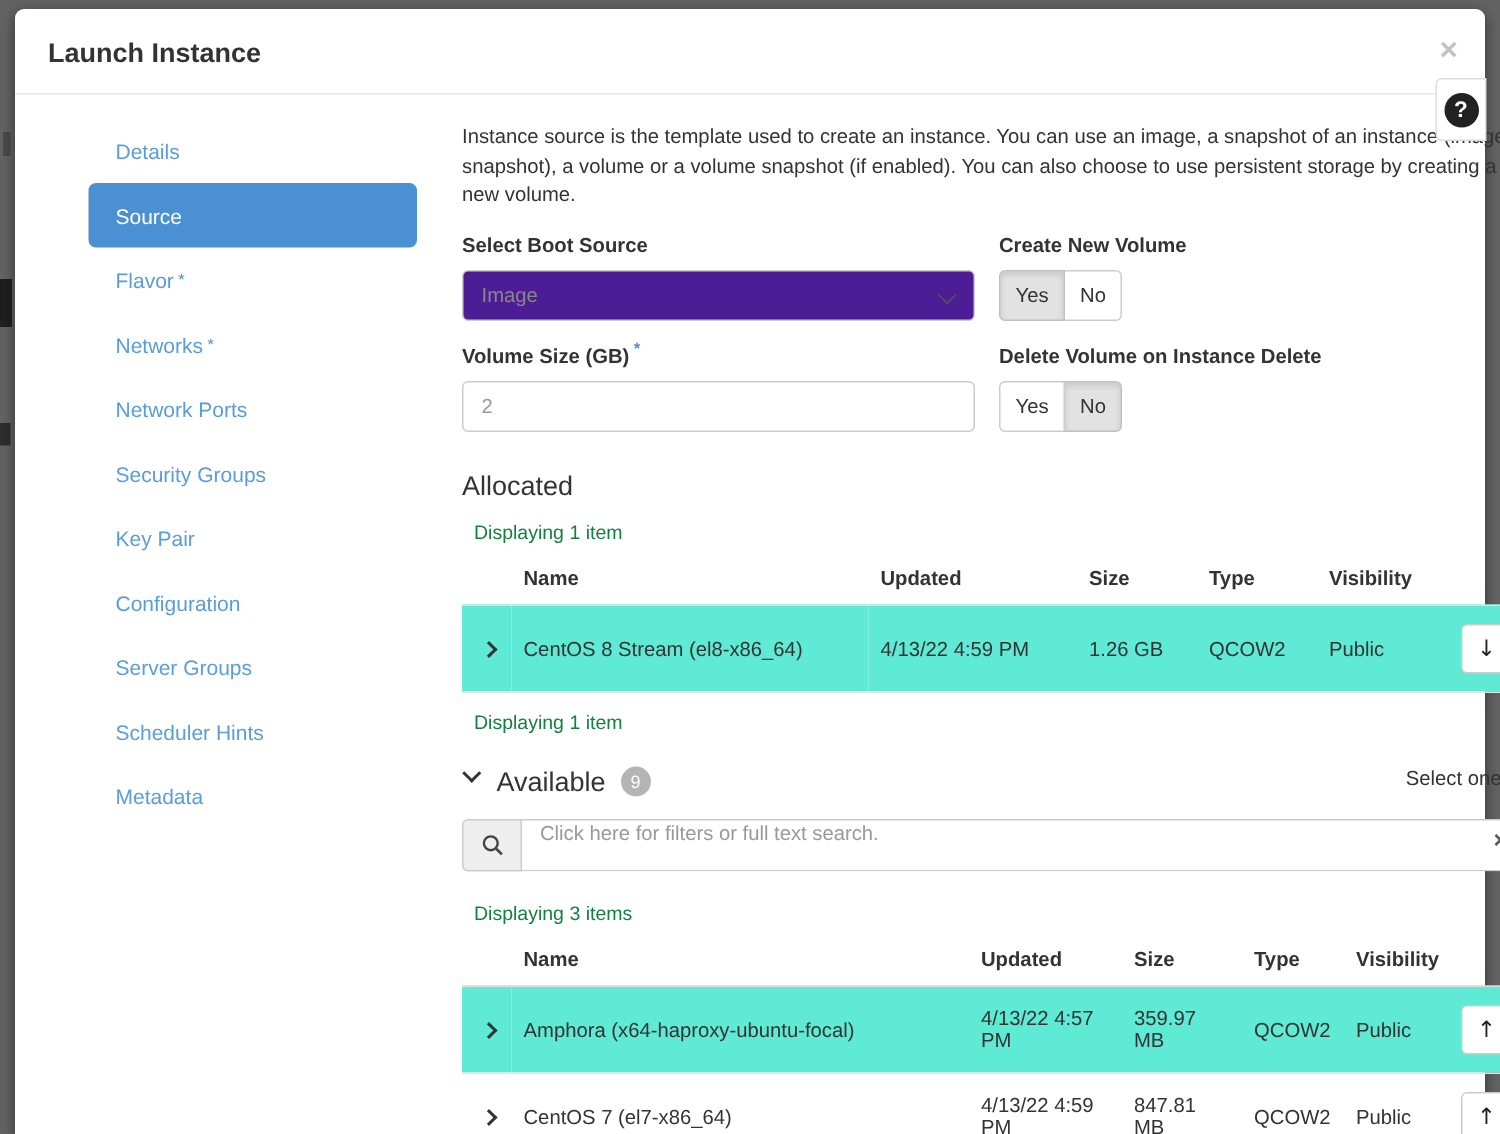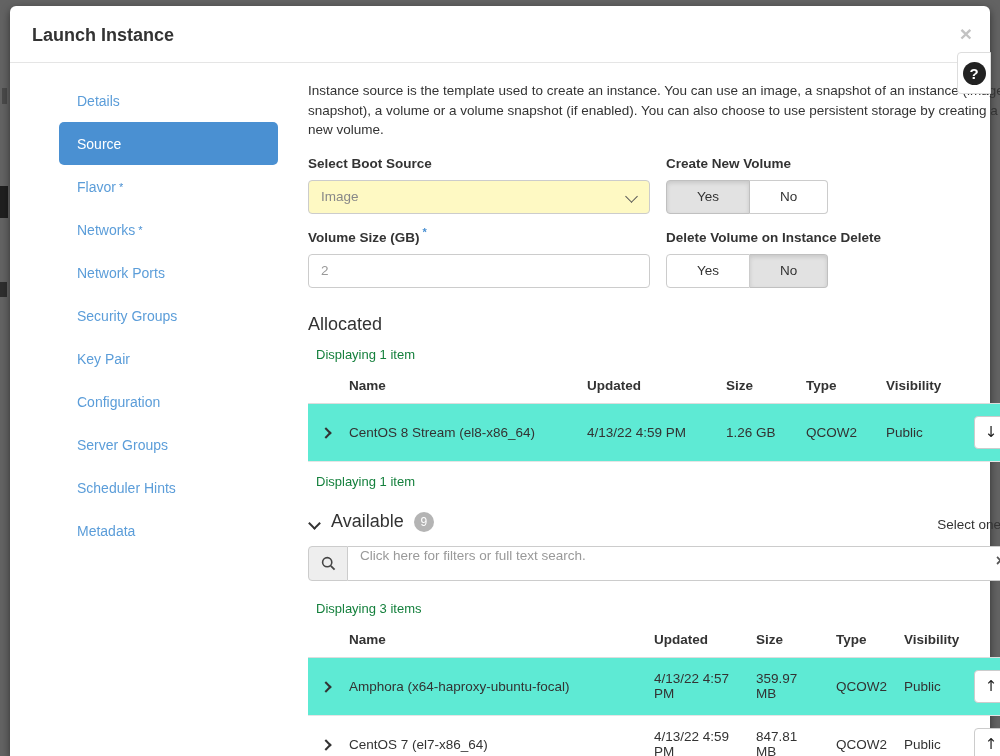--- a/index.html
+++ b/index.html
@@ -55,36 +55,36 @@
 
   .form-grid {
     display:grid; grid-template-columns:342px 330px; column-gap:36px; row-gap:16px;
     margin-bottom:26px;
     gap:16px;
   }
   .field-label { font-size:13.5px; font-weight:bold; margin-bottom:9px; }
   .select-wrap { position:relative; width:342px; }
   select.boot-select {
     width:100%; height:34px; border:1px solid #ccc; border-radius:4px;
-    background:#fef9c3; color:#888; font-size:13.5px; padding:0 12px;
+    background:#4c1d95; color:#888; font-size:13.5px; padding:0 12px;
     appearance:none; -webkit-appearance:none;
     font-family:"Liberation Sans","DejaVu Sans",sans-serif;
   }
   .select-caret {
     position:absolute; right:14px; top:12px; width:9px; height:9px; pointer-events:none;
     border-right:1.5px solid #555; border-bottom:1.5px solid #555; transform:rotate(45deg);
   }
   input.vol-input {
     width:342px; height:34px; border:1px solid #ccc; border-radius:4px;
     color:#999; font-size:13.5px; padding:0 12px;
     font-family:"Liberation Sans","DejaVu Sans",sans-serif;
   }
   .toggle { display:inline-flex; }
   .toggle button {
-    height:34px; padding:0 30px; font-size:13.5px; color:#333; background:#fff;
+    height:34px; padding:0 10px; font-size:13.5px; color:#333; background:#fff;
     border:1px solid #ccc; cursor:pointer;
     font-family:"Liberation Sans","DejaVu Sans",sans-serif;
   }
   .toggle button:first-child { border-radius:4px 0 0 4px; }
   .toggle button:last-child { border-radius:0 4px 4px 0; border-left:none; }
   .toggle button.selected {
     background:#e2e2e2; box-shadow:inset 0 2px 4px rgba(0,0,0,.12); border-color:#c0c0c0;
   }
 
   .section-heading { font-size:18px; font-weight:400; color:#333; margin-bottom:12px; }
@@ -105,21 +105,21 @@
     border-top:2px solid #333; border-right:2px solid #333; transform:rotate(45deg);
     cursor:pointer;
   }
   .row-action {
     width:34px; height:33px; background:#fff; border:1px solid #ccc; border-radius:4px;
     font-size:15px; color:#222; cursor:pointer; line-height:1;
     font-family:"DejaVu Sans",sans-serif;
   }
   td.action-cell { text-align:center; }
 
-  .avail-header { display:flex; align-items:flex-end; margin:4px 0 14px; }
+  .avail-header { display:flex; align-items:flex-start; margin:4px 0 14px; }
   .collapse-chevron {
     display:inline-block; width:9px; height:9px; margin:0 12px 4px 2px;
     border-top:2.5px solid #333; border-right:2.5px solid #333; transform:rotate(135deg);
     cursor:pointer;
   }
   .badge {
     display:inline-flex; width:20px; height:20px; border-radius:50%; background:#b4b4b4;
     color:#fff; font-size:12px; align-items:center; justify-content:center; margin-left:10px;
   }
   .select-one { margin-left:auto; font-size:13.5px; color:#333; }

